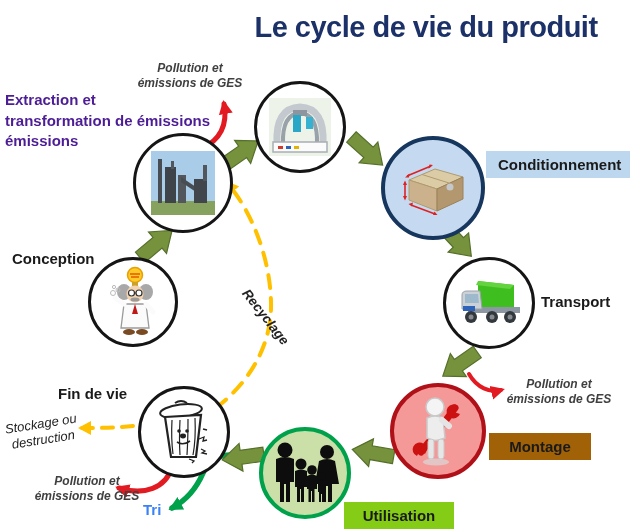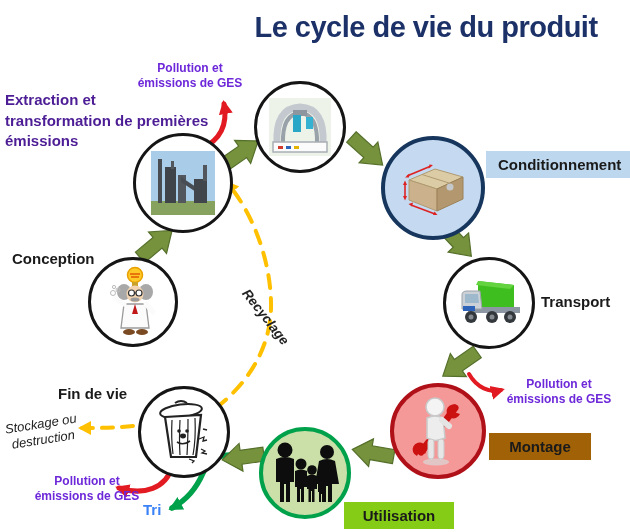--- a/index.html
+++ b/index.html
@@ -6,21 +6,21 @@
   #stage{position:relative;width:630px;height:532px;background:#fff;overflow:hidden;
          font-family:"Liberation Sans",sans-serif;padding-left:16px;}
   .abs{position:absolute;}
   #title{left:220px;top:11px;width:412px;text-align:center;font-size:29px;font-weight:bold;
          color:#1B3168;letter-spacing:-.5px;}
   .node{position:absolute;border-radius:50%;background:#fff;border:3px solid #151515;
         display:flex;align-items:center;justify-content:center;box-sizing:border-box;}
   .nlabel{position:absolute;font-size:15px;font-weight:bold;color:#1a1a1a;}
   .badge{position:absolute;font-size:15px;font-weight:bold;color:#1a1a1a;text-align:center;
          padding:5px 12px;}
-  .redtxt{position:absolute;color:#6d28d9;font-size:12px;font-weight:bold;
+  .redtxt{position:absolute;color:#404040;font-size:12px;font-weight:bold;font-style:italic;
           text-align:center;line-height:1.25;}
   #extraction-label{left:5px;top:90px;width:232px;font-size:15px;font-weight:bold;
           color:#4c1d95;line-height:1.38;}
   #stockage{left:0px;top:416px;width:84px;font-size:13px;font-style:italic;color:#222;
           line-height:1.2;transform:rotate(-9deg);text-align:center;}
   #recyclage{left:251px;top:286px;font-size:13.5px;font-weight:600;font-style:italic;color:#222;
           transform:rotate(52deg);transform-origin:0 0;white-space:nowrap;}
   #tri{left:143px;top:501px;font-size:15px;font-weight:bold;color:#3b82f6;}
   svg{display:block;}
 </style>
@@ -233,21 +233,21 @@
         <path d="M46,40 l5,-2 l-1,4 l4,-1"></path>
         <path d="M48,50 l4,2 l-3,2 l5,1"></path>
         <path d="M36,60 l5,2 l-2,2"></path>
         <path d="M50,30 l4,1"></path>
       </g>
     </svg>
   </div>
 
   <div id="extraction-label" class="abs">
     <div>Extraction et</div>
-    <div>transformation de premières</div>
+    <div>transformation de émissions</div>
     <div>émissions</div>
   </div>
 
 
   <div class="badge" style="left:486px;top:151px;background:#BDD7EE">Conditionnement</div>
 
   <div class="nlabel" style="left:541px;top:293px">Transport</div>
 
   <div class="badge" style="left:489px;top:433px;width:78px;background:#a16207">Montage</div>
 

